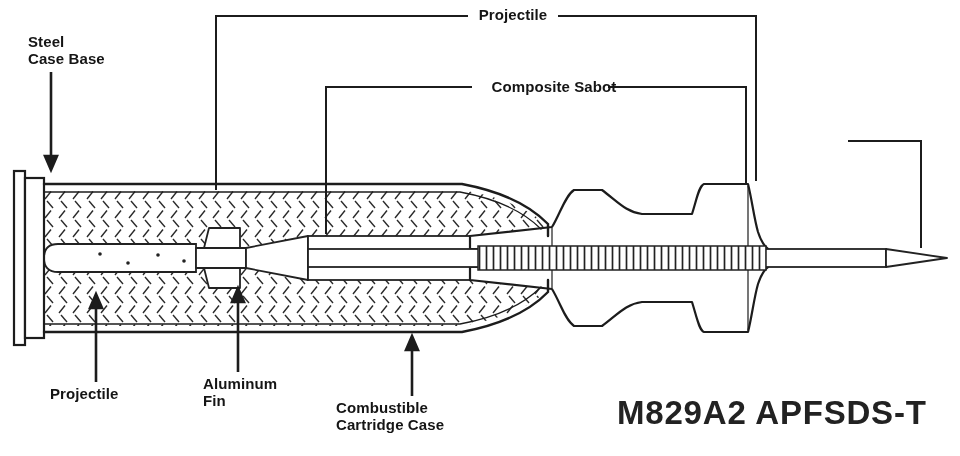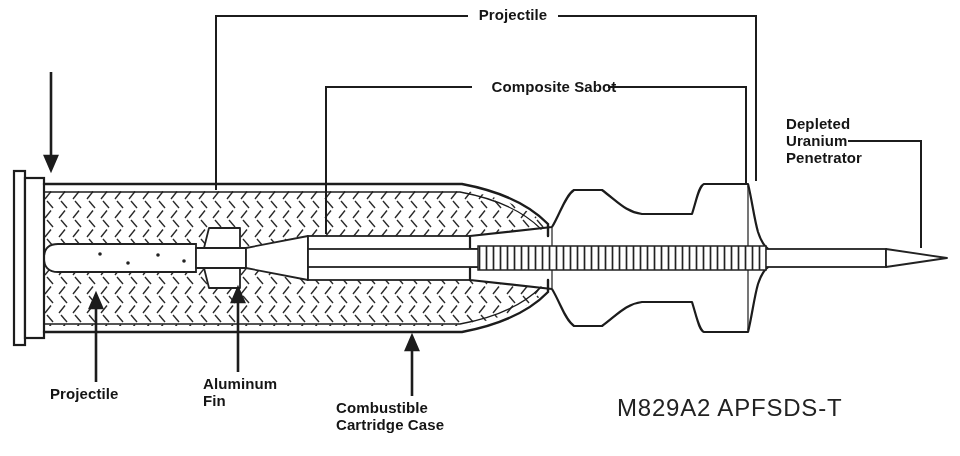--- a/index.html
+++ b/index.html
@@ -7,21 +7,21 @@
     position:relative;width:960px;height:456px;background:#ffffff;
     font-family:"Liberation Sans",sans-serif;color:#151515;overflow:hidden;
   }
   .stage svg{position:absolute;left:0;top:0;}
   .lbl{
     position:absolute;font-weight:bold;font-size:15px;line-height:1.14;
     white-space:pre-line;color:#151515;letter-spacing:0.1px;
   }
   .lbl.center{transform:translateX(-50%);}
   .diagram-title{
-    position:absolute;font-size:24px;font-weight:400;letter-spacing:0.8px;color:#222222;
+    position:absolute;font-size:33px;font-weight:700;letter-spacing:0.8px;color:#222222;
     white-space:nowrap;
   }
 </style>
 </head>
 <body>
 
 <div class="stage">
 
   <svg width="960" height="456" viewBox="0 0 960 456">
     <defs>
@@ -96,26 +96,25 @@
       <polygon points="96,294 90,308 102,308"></polygon>
       <line x1="238" y1="372" x2="238" y2="301"></line>
       <polygon points="238,288 232,302 244,302"></polygon>
       <line x1="412" y1="396" x2="412" y2="349"></line>
       <polygon points="412,336 406,350 418,350"></polygon>
     </g>
   </svg>
 
   <div class="lbl center" style="left:513px;top:6px;">Projectile</div>
 
+  <div class="lbl" style="left:28px;top:33px;">Steel
+Case Base</div>
 
   <div class="lbl center" style="left:540px;top:78px;margin-left:14px;">Composite Sabot</div>
 
-  <div class="lbl" style="left:786px;top:115px;">Depleted
-Uranium
-Penetrator</div>
 
   <div class="lbl" style="left:50px;top:385px;">Projectile</div>
 
   <div class="lbl" style="left:336px;top:399px;">Combustible
 Cartridge Case</div>
 
   <div class="lbl" style="left:203px;top:375px;">Aluminum
 Fin</div>
 
   <div class="diagram-title" style="left:617px;top:394px;">M829A2 APFSDS-T</div>

